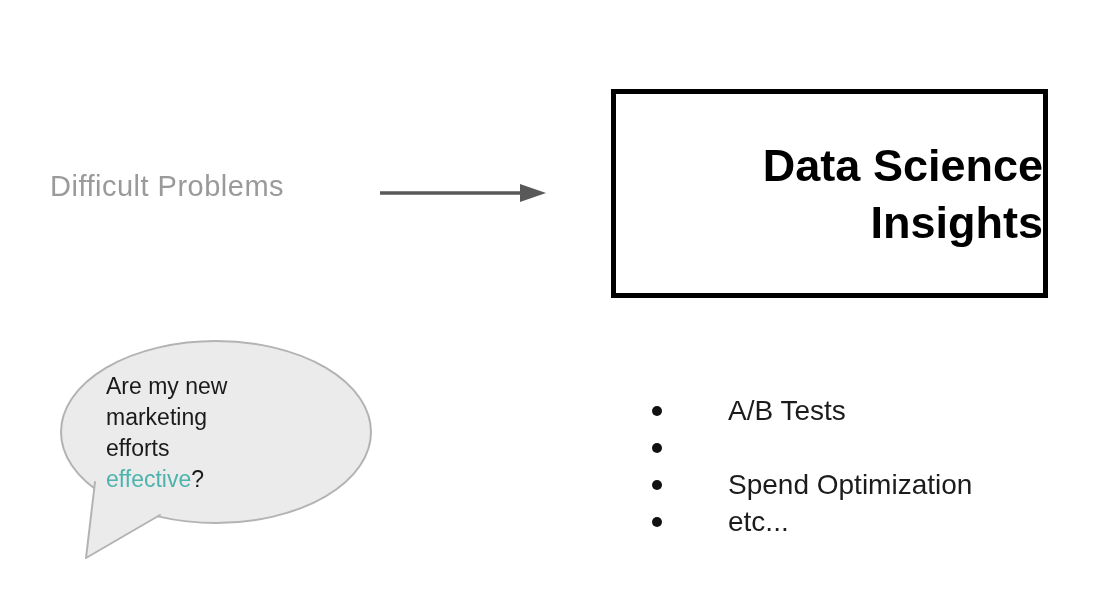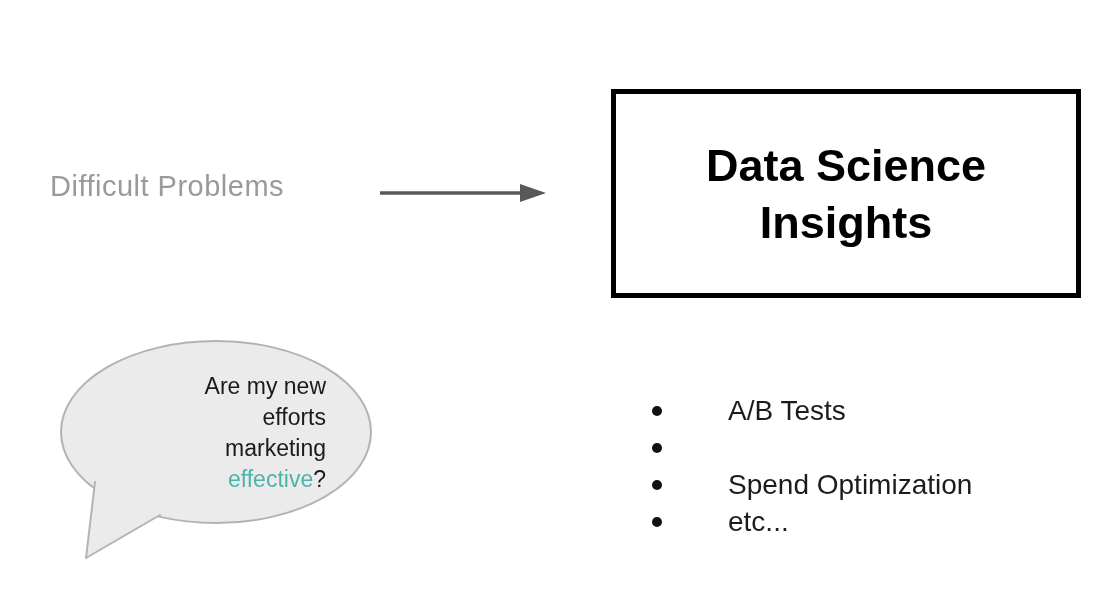--- a/index.html
+++ b/index.html
@@ -27,49 +27,49 @@
   }
   .arrow-svg {
     position: absolute;
     left: 372px;
     top: 178px;
   }
   .insights-box {
     position: absolute;
     left: 611px;
     top: 89px;
-    width: 470px;
+    width: 437px;
     height: 209px;
     box-sizing: border-box;
     border: 5px solid #000000;
     background: #ffffff;
     display: flex;
     flex-direction: column;
-    align-items: center;
+    align-items: flex-end;
     justify-content: center;
   }
   .insights-title {
     font-size: 45px;
     font-weight: 700;
     color: #000000;
     line-height: 57px;
     text-align: center;
     white-space: nowrap;
   }
   .bubble-svg {
     position: absolute;
     left: 45px;
     top: 332px;
   }
   .bubble-text {
     position: absolute;
     left: 106px;
     top: 371px;
     width: 220px;
-    text-align: right;
+    text-align: left;
     font-size: 23px;
     line-height: 31px;
     color: #1a1a1a;
   }
   .bubble-highlight {
     font-weight: 400;
   }
   .bullet-list {
     position: absolute;
     left: 652px;
@@ -112,22 +112,22 @@
     <div class="insights-title">Insights</div>
   </div>
 
   <svg class="bubble-svg" width="345" height="240" viewBox="0 0 345 240">
     <ellipse cx="171" cy="100" rx="155" ry="91" fill="#ebebeb" stroke="#b3b3b3" stroke-width="2"></ellipse>
     <path d="M 50 150 L 41 226 L 115 183" fill="#ebebeb" stroke="#b3b3b3" stroke-width="2" stroke-linejoin="round" stroke-linecap="round"></path>
   </svg>
 
   <div class="bubble-text">
     <div>Are my new</div>
+    <div>marketing</div>
     <div>efforts</div>
-    <div>marketing</div>
     <div><span class="bubble-highlight" style="color:#4db3ad;">effective</span><span>?</span></div>
   </div>
 
   <div class="bullet-list">
     <div class="bullet-row">
       <span class="bullet-dot"></span>
       <span class="bullet-label">A/B Tests</span>
     </div>
     <div class="bullet-row">
       <span class="bullet-dot"></span>

